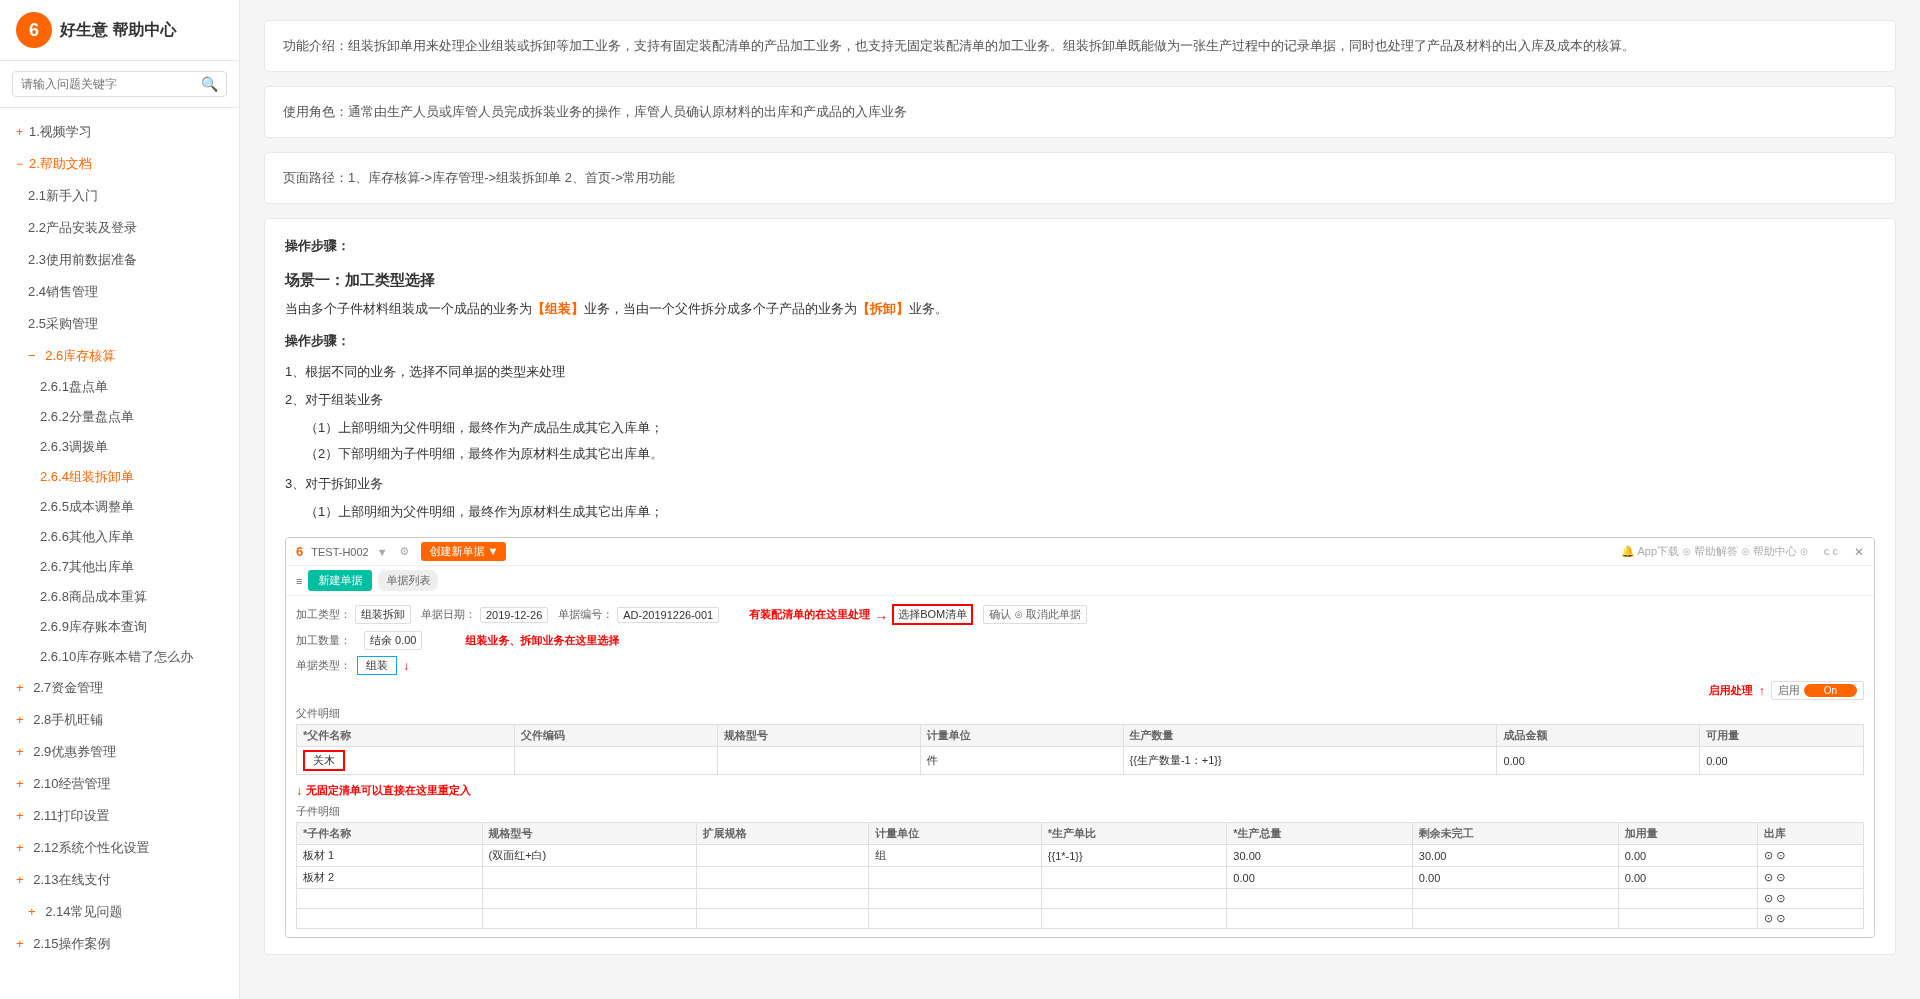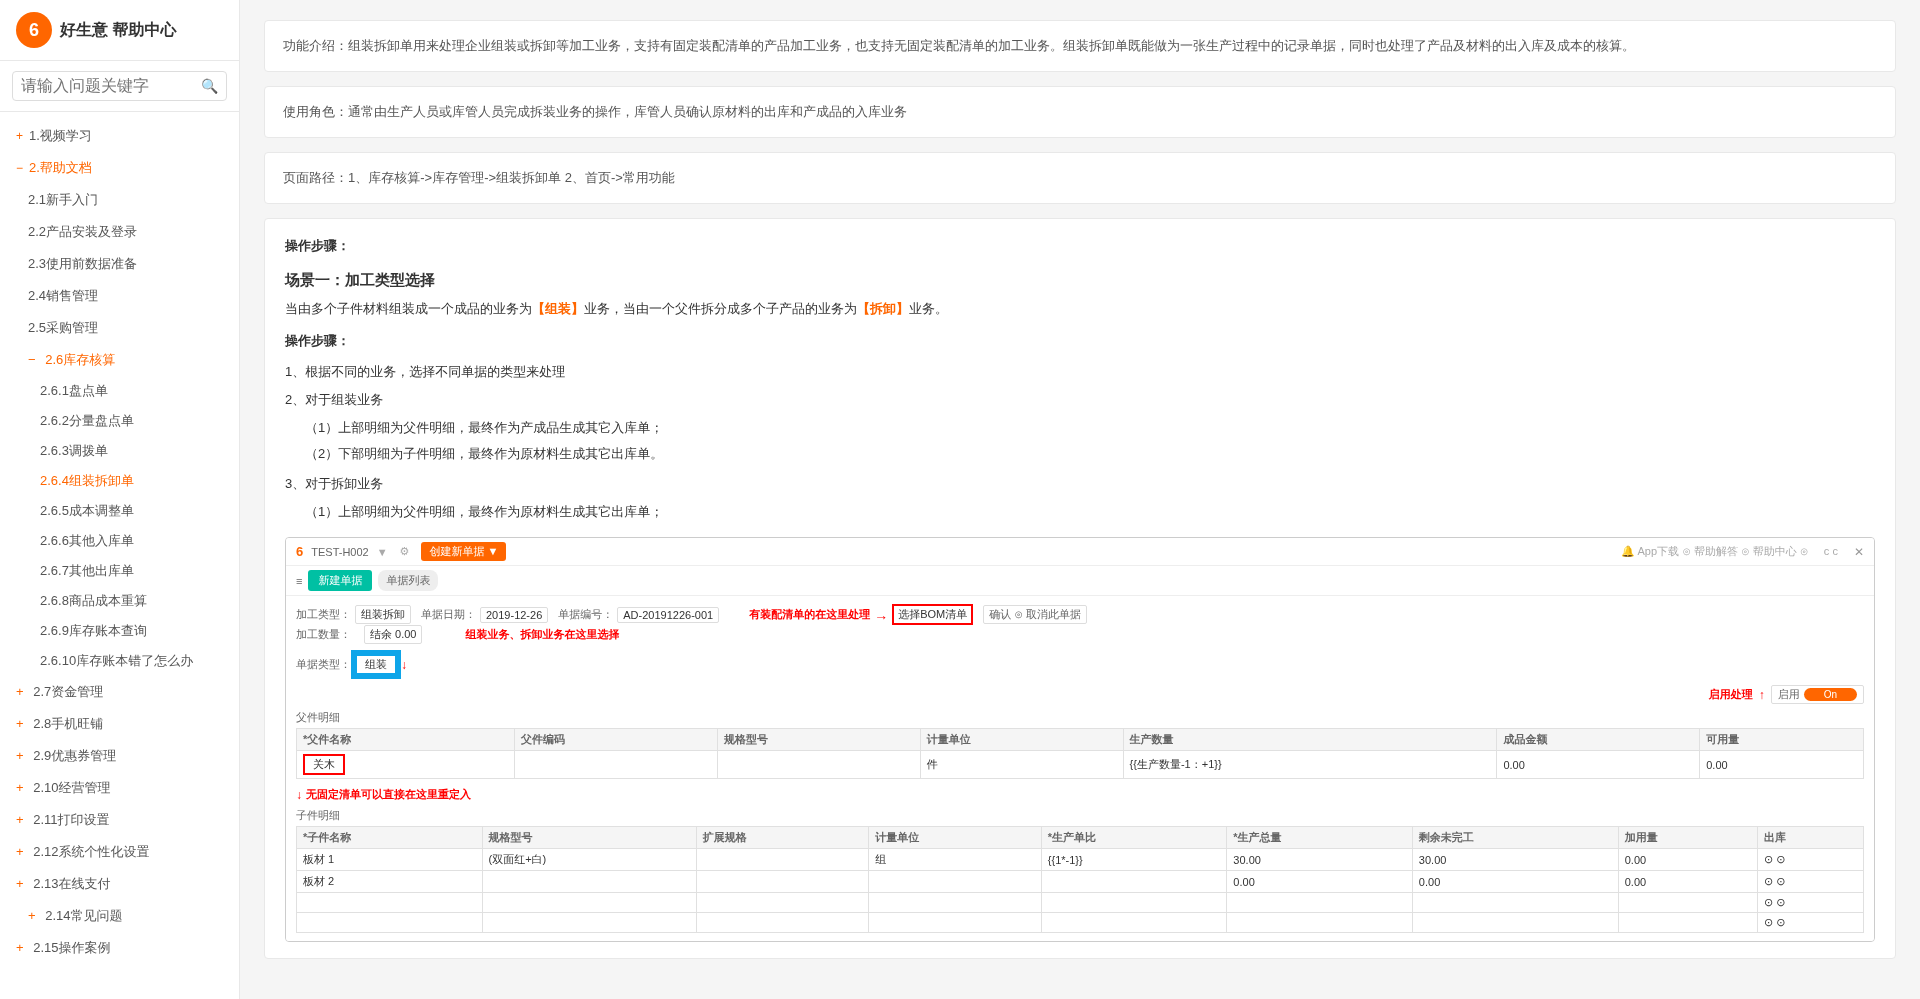--- a/index.html
+++ b/index.html
@@ -46,21 +46,21 @@
       border-bottom: 1px solid #e8e8e8;
       display: flex;
       align-items: center;
       position: relative;
     }
     .search-box input {
       width: 100%;
       border: 1px solid #ddd;
       border-radius: 4px;
       padding: 5px 29px 5px 8px;
-      font-size: 16px;
+      font-size: 12px;
       outline: none;
       color: #999;
     }
     .search-icon-btn {
       position: absolute;
       right: 20px;
       color: #999;
       cursor: pointer;
       font-size: 14px;
     }
@@ -390,21 +390,21 @@
           <span style="font-size:12px; cursor:pointer; color:#999; margin-left:8px;">✕</span>
         </div>
 
         <div style="background:#fff; border-bottom:1px solid #eee; padding:4px 10px; display:flex; gap:6px; align-items:center;">
           <span style="font-size:11px; color:#666;">≡</span>
           <div class="sim-tab-active">新建单据</div>
           <div class="sim-tab">单据列表</div>
         </div>
 
         <div style="background:#fff; padding:8px 10px;">
-          <div style="display:flex; align-items:center; gap:10px; margin-bottom:0; flex-wrap:wrap;">
+          <div style="display:flex; align-items:center; gap:10px; margin-bottom:6px; flex-wrap:wrap;">
             <div style="display:flex;align-items:center;gap:4px;">
               <span style="font-size:11px;color:#666;">加工类型：</span>
               <span style="font-size:11px; border:1px solid #ddd; padding:1px 5px; border-radius:2px;">组装拆卸</span>
             </div>
             <div style="display:flex;align-items:center;gap:4px;">
               <span style="font-size:11px;color:#666;">单据日期：</span>
               <span style="font-size:11px; border:1px solid #ddd; padding:1px 5px; border-radius:2px;">2019-12-26</span>
             </div>
             <div style="display:flex;align-items:center;gap:4px;">
               <span style="font-size:11px;color:#666;">单据编号：</span>
@@ -420,23 +420,23 @@
           </div>
 
           <div style="display:flex; align-items:center; gap:13px; margin-bottom:6px;">
             <span style="font-size:11px;color:#666;">加工数量：</span>
             <span style="font-size:11px; border:1px solid #ddd; padding:1px 5px; border-radius:2px;">结余 0.00</span>
             <div style="margin-left:30px; display:flex; align-items:center; gap:4px;">
               <span style="color:red;font-size:11px;font-weight:bold;">组装业务、拆卸业务在这里选择</span>
             </div>
           </div>
 
-          <div style="display:flex; align-items:center; margin-bottom:6px;">
+          <div style="display:flex; align-items:center; gap:6px; margin-bottom:6px;">
             <span style="font-size:11px;color:#666;">单据类型：</span>
-            <div style="border:6px solid #0ea5e9; padding:1px 8px; font-size:11px; background:#fff; display:inline-block;">组装</div>
+            <div style="border:1px solid #0ea5e9; padding:1px 8px; font-size:11px; background:#fff; display:inline-block;">组装</div>
             <span style="color:red; font-size:12px;">↓</span>
           </div>
 
           <div style="display:flex; justify-content:flex-end; margin-bottom:6px;">
             <div style="display:flex;align-items:center; gap:6px;">
               <span style="color:red;font-size:11px;font-weight:bold;">启用处理</span>
               <span style="color:red;font-size:12px;">↑</span>
               <div style="font-size:11px;border:1px solid #ddd;padding:1px 6px;border-radius:2px;background:#fff; display:flex;align-items:center;gap:4px;">
                 <span style="color:#666;">启用</span>
                 <span style="background:#f60;color:#fff;padding:1px 20px;border-radius:10px;font-size:10px;">On</span>

